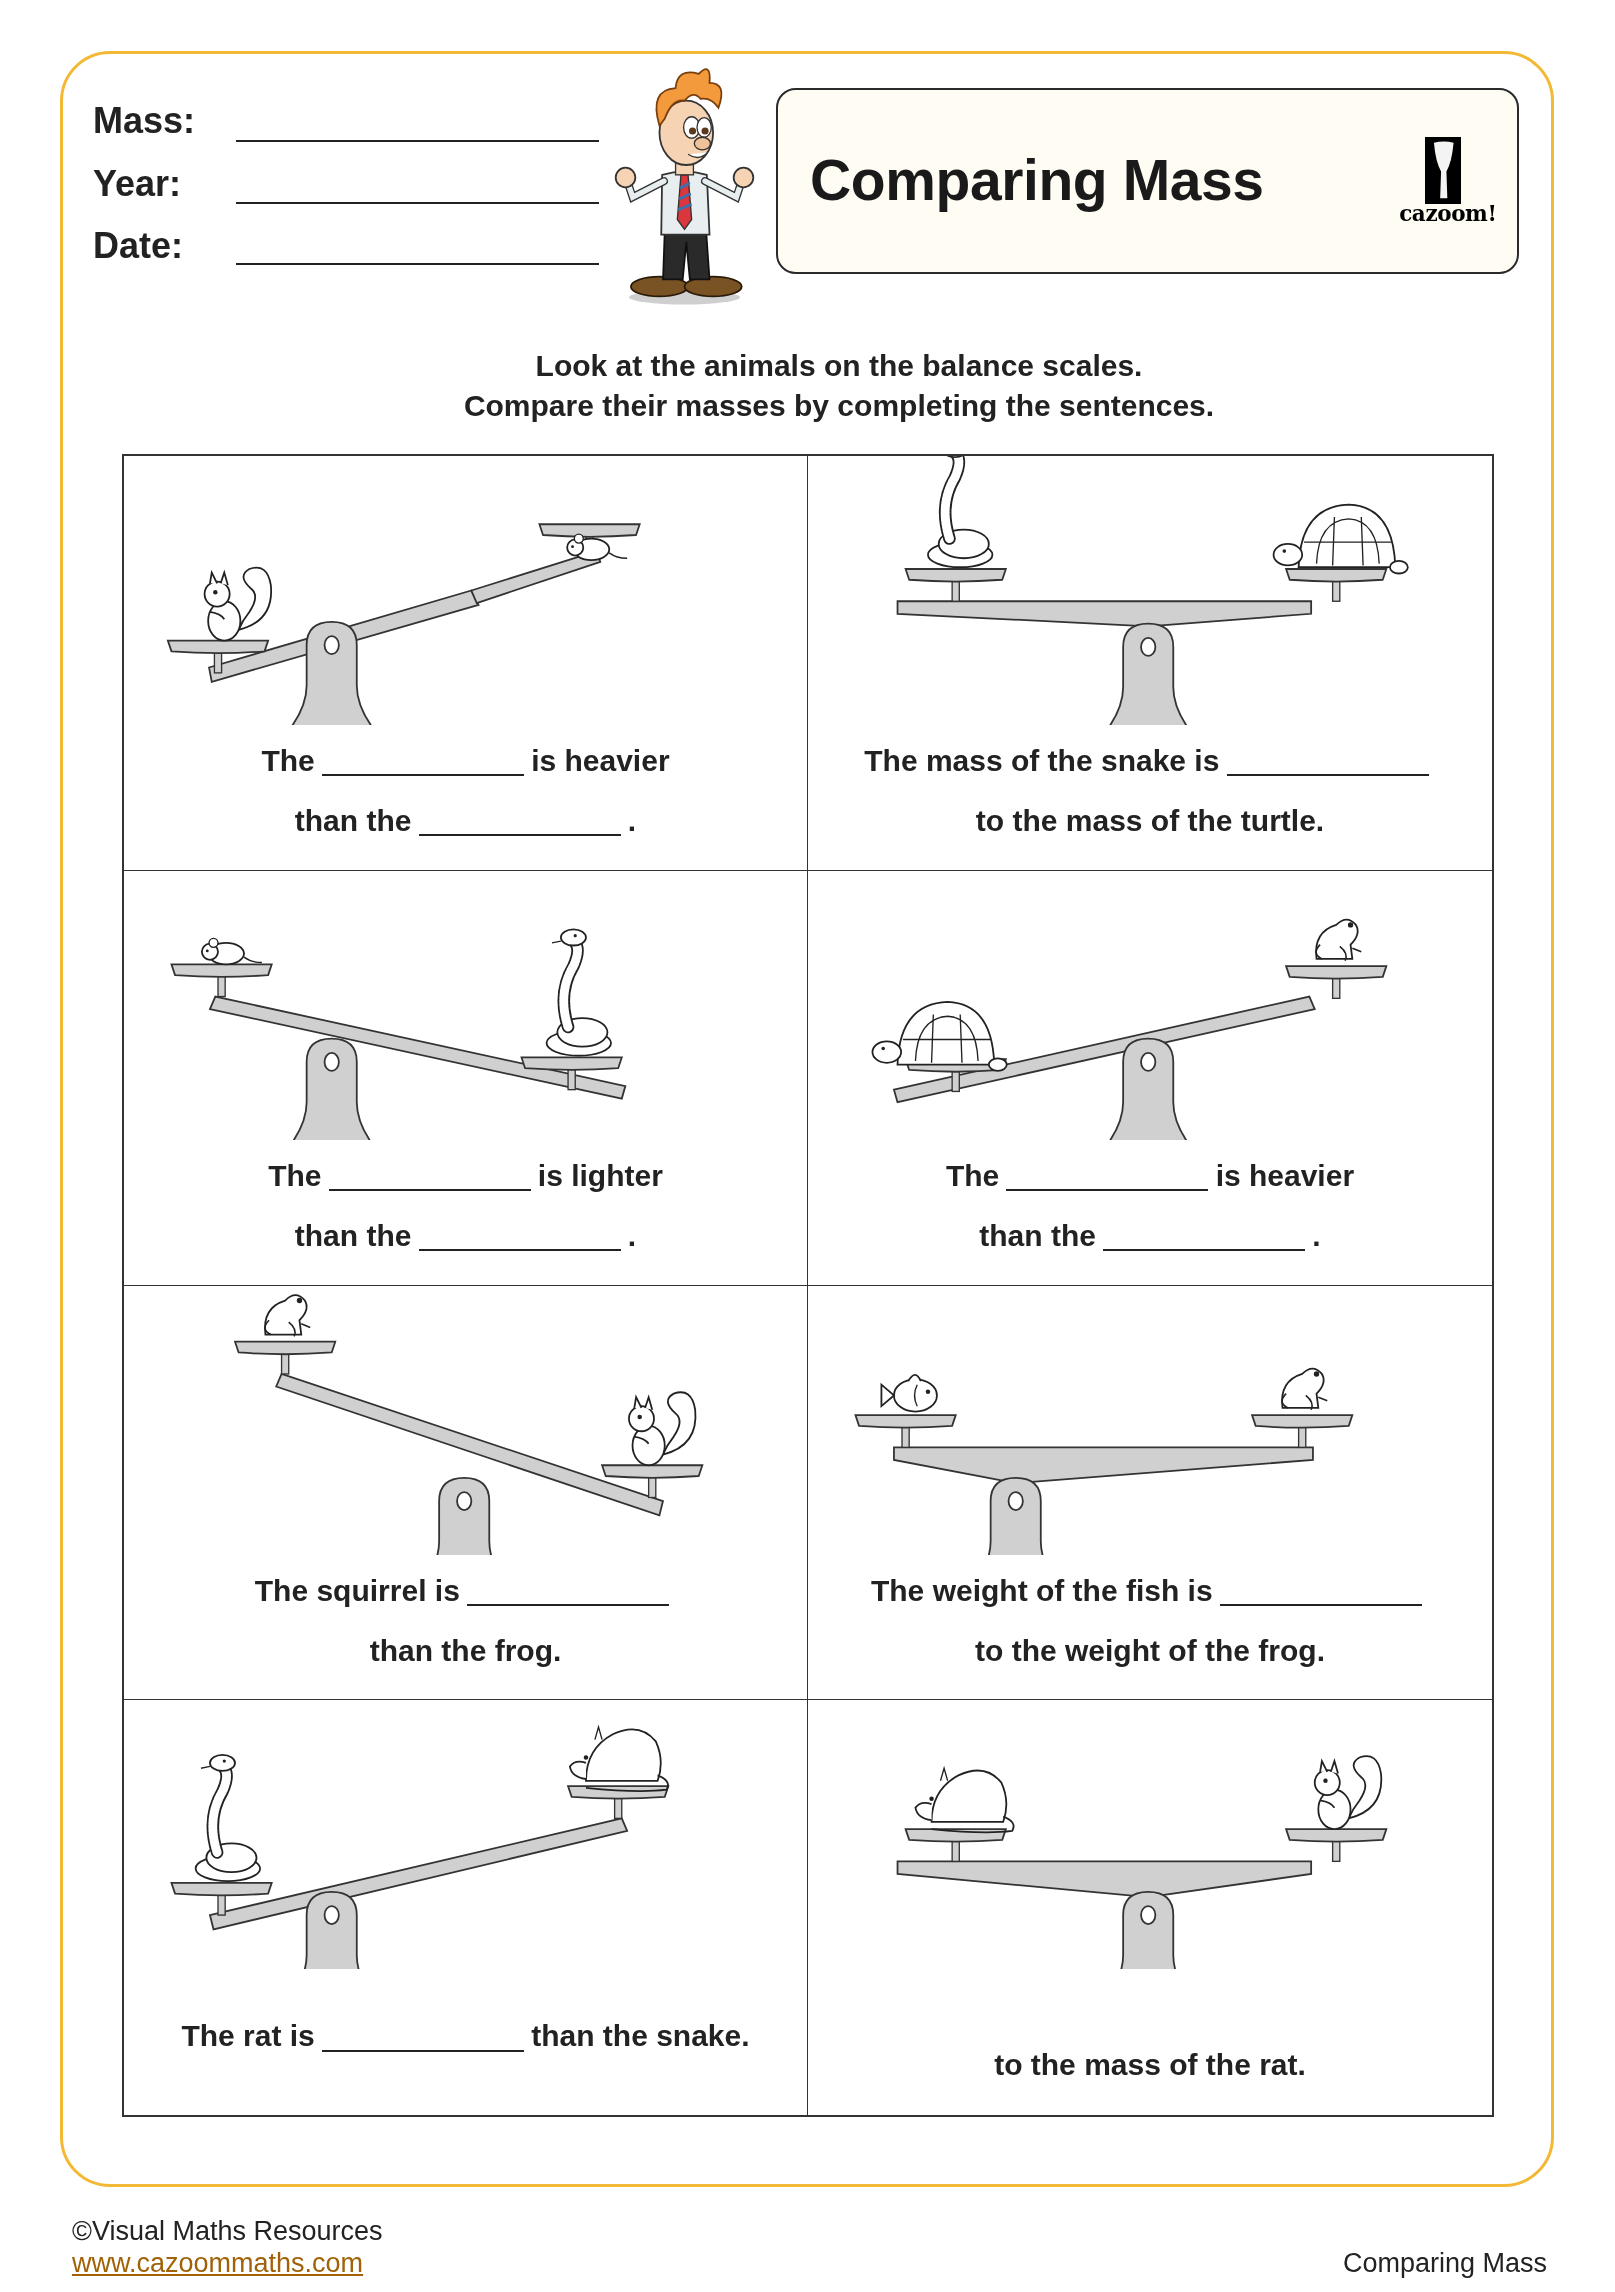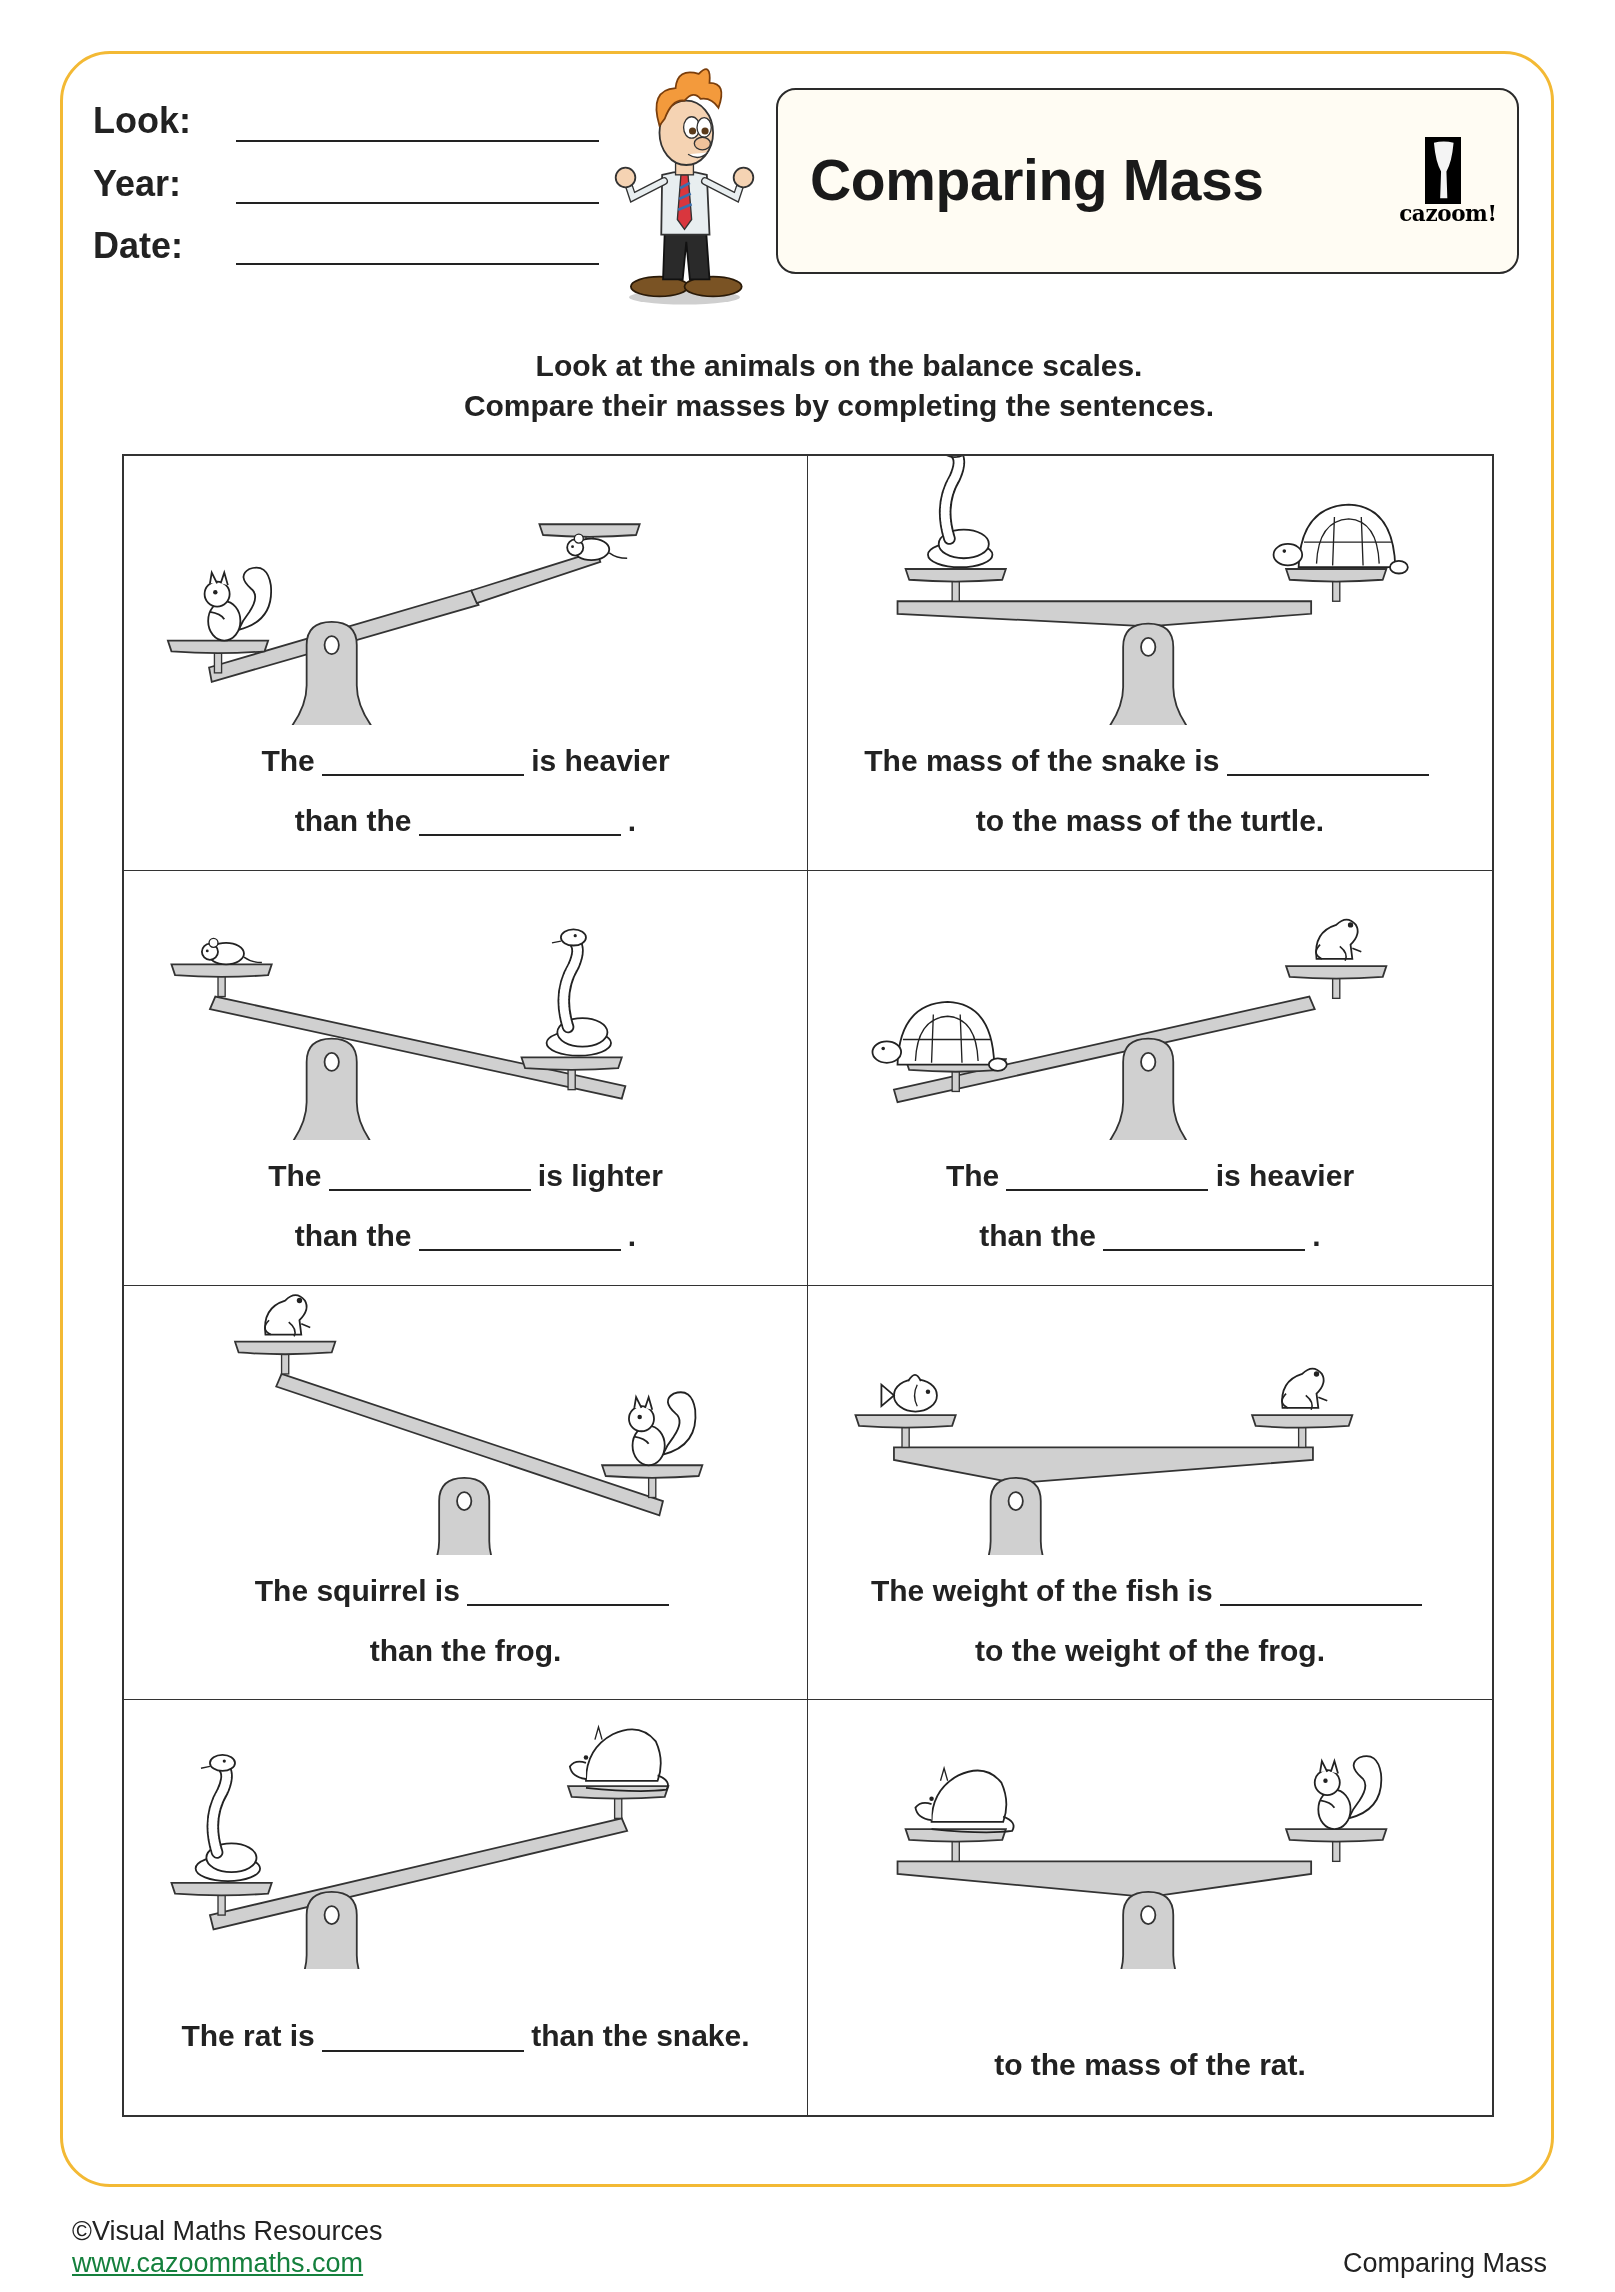--- a/index.html
+++ b/index.html
@@ -23,29 +23,29 @@
   .grid { position:absolute; left:122px; top:454px; width:1372px; height:1663px;
           border:2.7px solid #333; box-sizing:border-box; display:grid;
           grid-template-columns: 1fr 1fr; grid-template-rows: repeat(4, 1fr); }
   .cell { position:relative; border-right:1.8px solid #333; border-bottom:1.8px solid #333;padding-left:20px; }
   .cell:nth-child(2n) { border-right:none; }
   .cell:nth-last-child(-n+2) { border-bottom:none; }
   .scale { position:absolute; left:0; top:0; width:684px; height:269px; }
   .sentence { position:absolute; left:0; width:100%; text-align:center; font-size:30px; font-weight:bold; color:#222; white-space:nowrap; }
   .blank { display:inline-block; width:202px; border-bottom:2.7px solid #222; height:27px; vertical-align:-5.4px; margin:0 7.2px; }
   .footer-left { position:absolute; left:72px; font-size:27px; color:#222; }
-  .footer-link { color:#15803d; text-decoration:underline; }
+  .footer-link { color:#a16207; text-decoration:underline; }
   .footer-right { position:absolute; right:69px; top:2248px; font-size:27px; color:#222; }
 </style>
 </head>
 <body>
 
 <div class="frame"></div>
 
-<div class="field-label" style="top:100px">Look:</div>
+<div class="field-label" style="top:100px">Mass:</div>
 <div class="field-line" style="top:140px"></div>
 <div class="field-label" style="top:163px">Year:</div>
 <div class="field-line" style="top:202px"></div>
 <div class="field-label" style="top:225px">Date:</div>
 <div class="field-line" style="top:263px"></div>
 
 <svg class="character" viewBox="0 0 160 275">
 
   <ellipse cx="80" cy="262" rx="62" ry="8" fill="#cfcfcf"></ellipse>
 

